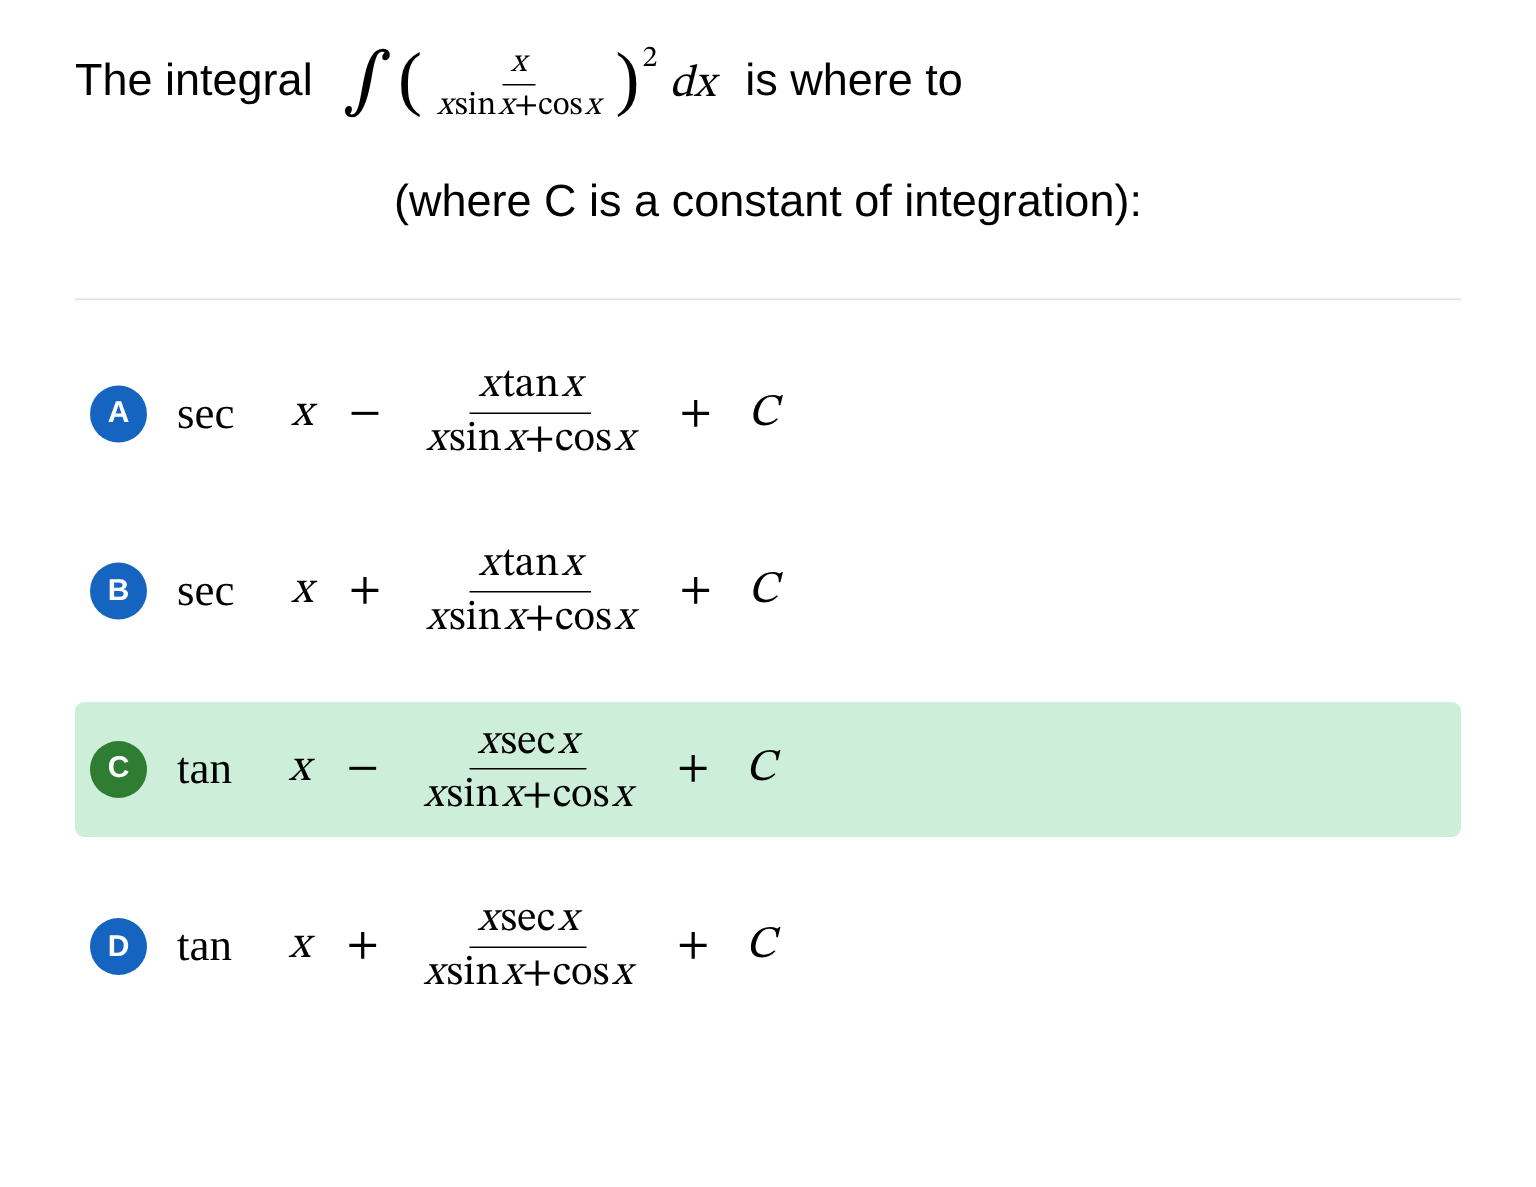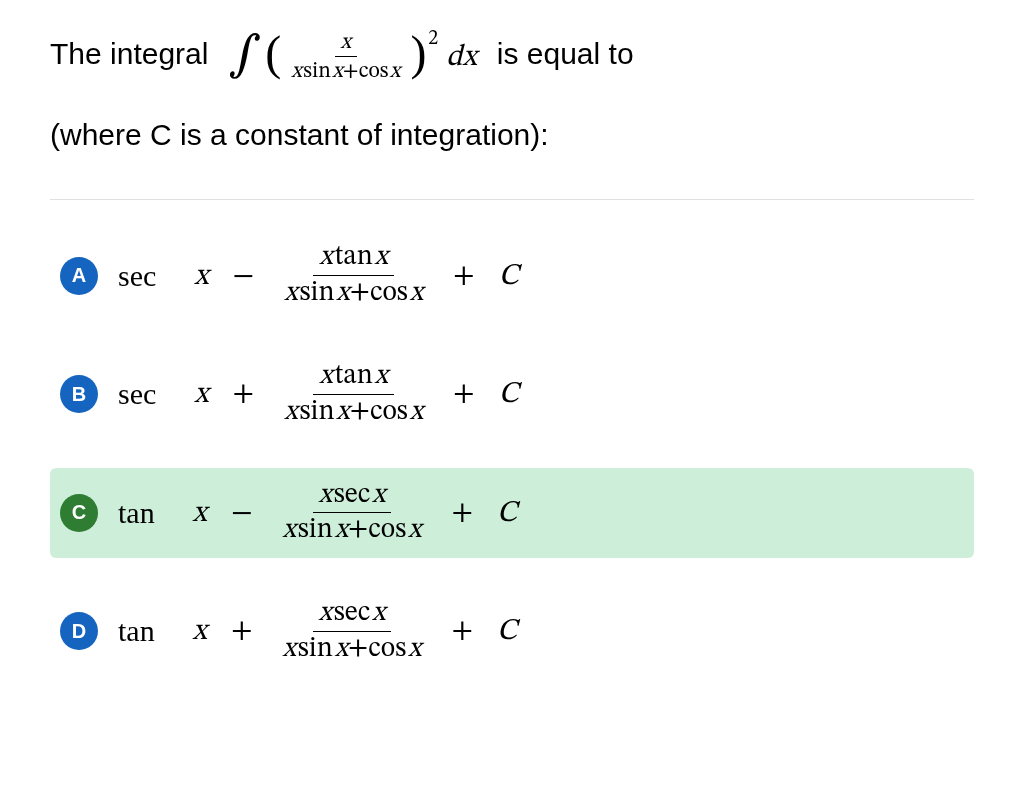--- a/index.html
+++ b/index.html
@@ -23,20 +23,21 @@
       line-height: 1.6;
       margin-bottom: 28px;
       display: flex;
       flex-wrap: wrap;
       align-items: flex-start;
       gap: 20px;
     }
     .sub-line {
       font-size: 30px;
       line-height: 1.6;
+      text-align: center;
     }
     .math {
       font-family: "Cambria Math", "STIX Two Math", "Latin Modern Math", serif;
       font-style: normal;
     }
     .integral {
       display: inline-flex;
       align-items: center;
       gap: 4px;
     }
@@ -149,21 +150,21 @@
       <span class="frac">
         <span class="num"><span class="ital">x</span></span>
         <span class="den">
           <span class="ital">x</span> <span>sin</span> <span class="ital">x</span><span>+</span><span>cos</span> <span class="ital">x</span>
         </span>
       </span>
       <span class="paren">)</span>
       <span class="sup">2</span>
       <span class="dx"><span>d</span><span>x</span></span>
     </span>
-    <span>is equal to</span>
+    <span>is where to</span>
   </div>
   <div class="sub-line">(where C is a constant of integration):</div>
 </div>
 
 <hr class="divider">
 
 <div class="options">
 
   <div class="option">
     <div class="option-letter letter-a">A</div>

